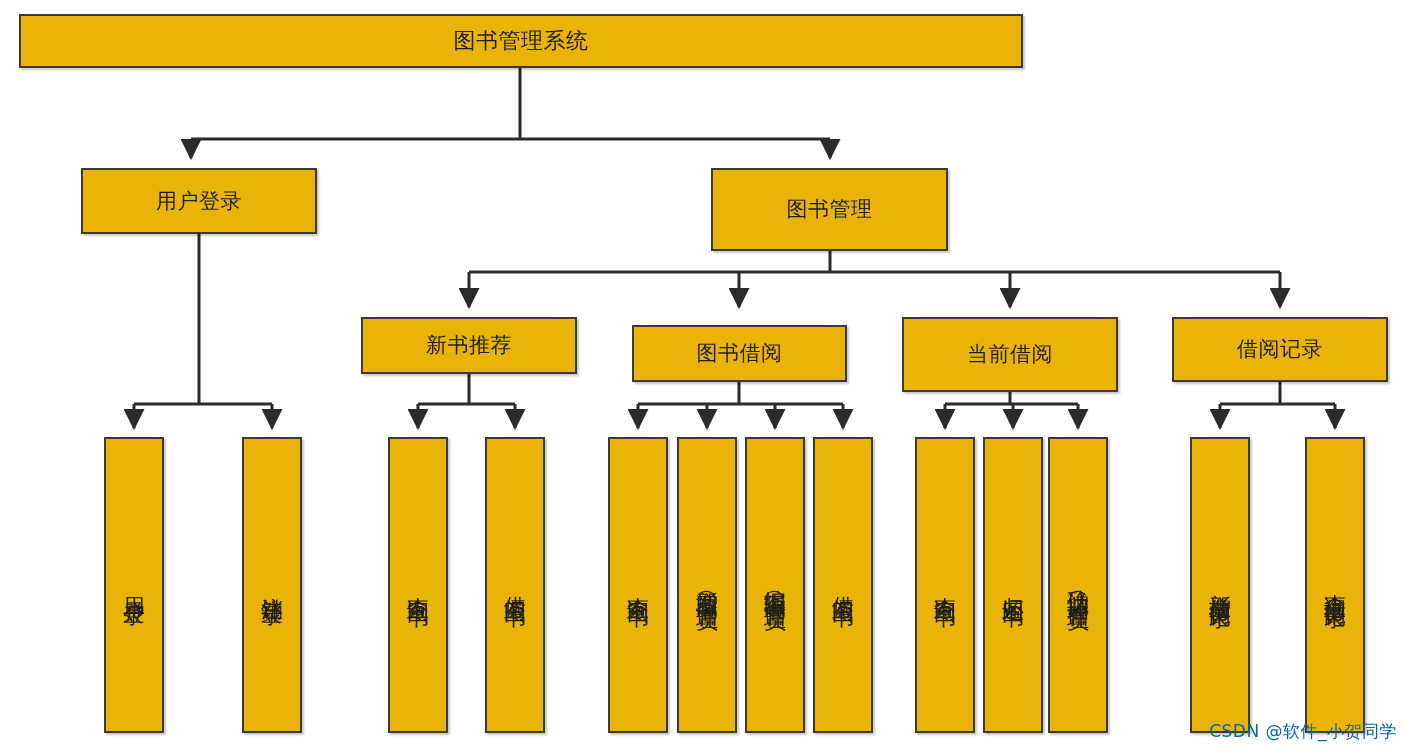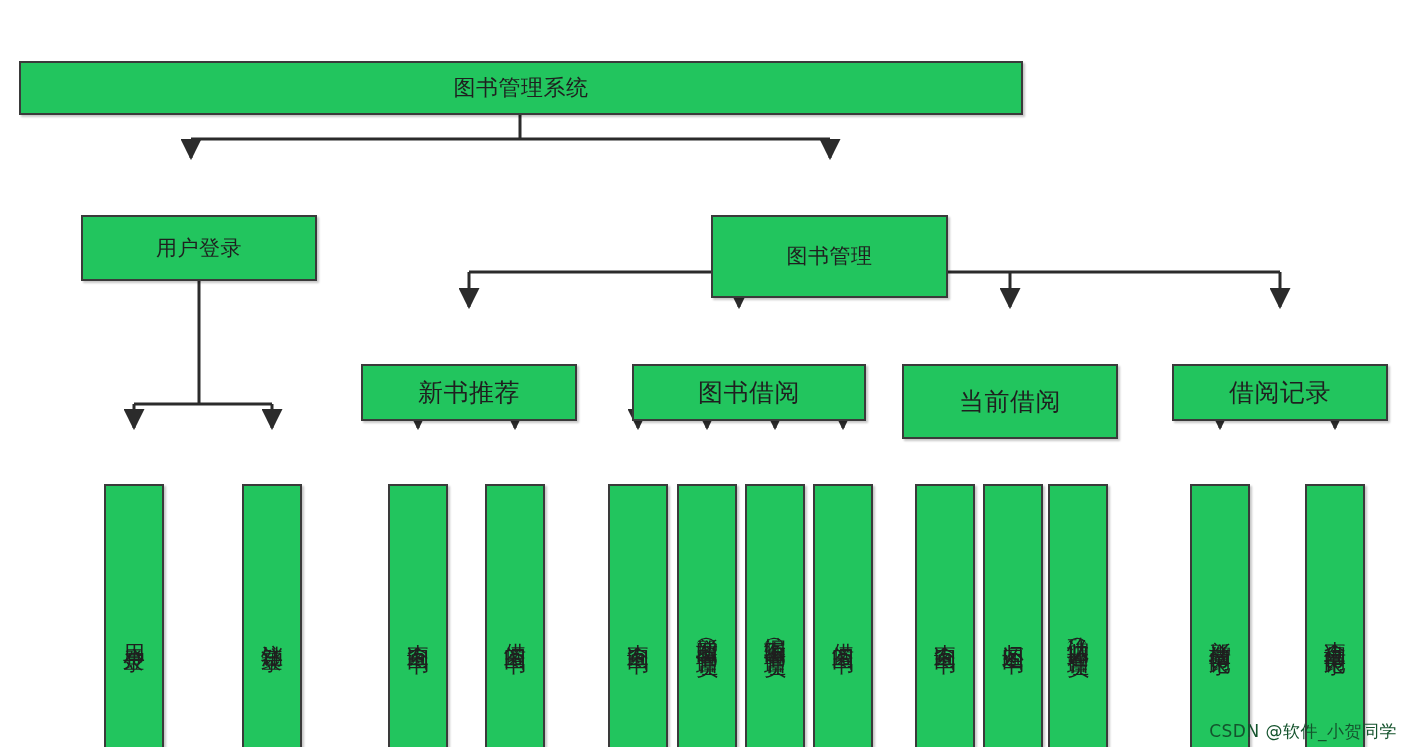--- a/index.html
+++ b/index.html
@@ -14,40 +14,39 @@
   #diagram-root{
     position:absolute;left:0;top:0;width:1405px;height:747px;
   }
   svg.connectors{
     position:absolute;left:0;top:0;width:1405px;height:747px;
     pointer-events:none;
   }
   .node{
     position:absolute;
     box-sizing:border-box;
-    background:#22c55e;
+    background:#eab308;
     border:2px solid #3a3a3a;
     box-shadow:2px 2px 2px rgba(0,0,0,0.22);
     display:flex;
     align-items:center;
     justify-content:center;
     color:#222222;
     z-index:3;
-    margin-top:47px;
   }
   .node .label{
     font-size:21px;
     line-height:1.25;
     letter-spacing:0.5px;
     white-space:nowrap;
     color:#1f1f1f;
   }
   .node.root .label{font-size:22px;}
   .node.level2 .label{font-size:21px;}
-  .node.level3 .label{font-size:25px;}
+  .node.level3 .label{font-size:21px;}
   
   .node.leaf{
     align-items:center;
     justify-content:center;
     padding:6px 0;
   }
   .node.leaf .label{
     writing-mode:vertical-rl;
     text-orientation:upright;
     -webkit-text-orientation:upright;
@@ -56,21 +55,21 @@
     letter-spacing:3px;
     white-space:nowrap;
     height:auto;
     max-height:276px;
   }
   .watermark{
     position:absolute;
     right:8px;
     bottom:4px;
     font-size:17px;
-    color:#14532d;
+    color:#0369a1;
     letter-spacing:0.5px;
     z-index:6;
     white-space:nowrap;
   }
 </style>
 </head>
 <body>
 
 <div id="diagram-root">
 
@@ -131,27 +130,27 @@
   <div class="node level2" style="left:81px;top:168px;width:236px;height:66px;">
     <span class="label">用户登录</span>
   </div>
   <div class="node level2" style="left:711px;top:168px;width:237px;height:83px;">
     <span class="label">图书管理</span>
   </div>
 
   <div class="node level3" style="left:361px;top:317px;width:216px;height:57px;">
     <span class="label">新书推荐</span>
   </div>
-  <div class="node level3" style="left:632px;top:317px;width:234px;height:57px;justify-content:center;">
+  <div class="node level3" style="left:632px;top:325px;width:215px;height:57px;justify-content:center;">
     <span class="label">图书借阅</span>
   </div>
   <div class="node level3" style="left:902px;top:317px;width:216px;height:75px;">
     <span class="label">当前借阅</span>
   </div>
-  <div class="node level3" style="left:1172px;top:317px;width:216px;height:57px;">
+  <div class="node level3" style="left:1172px;top:317px;width:216px;height:65px;">
     <span class="label">借阅记录</span>
   </div>
 
   <div class="node leaf" style="left:104px;top:437px;width:60px;height:296px;">
     <span class="label">用户登录</span>
   </div>
   <div class="node leaf" style="left:242px;top:437px;width:60px;height:296px;">
     <span class="label">注销登录</span>
   </div>
 

